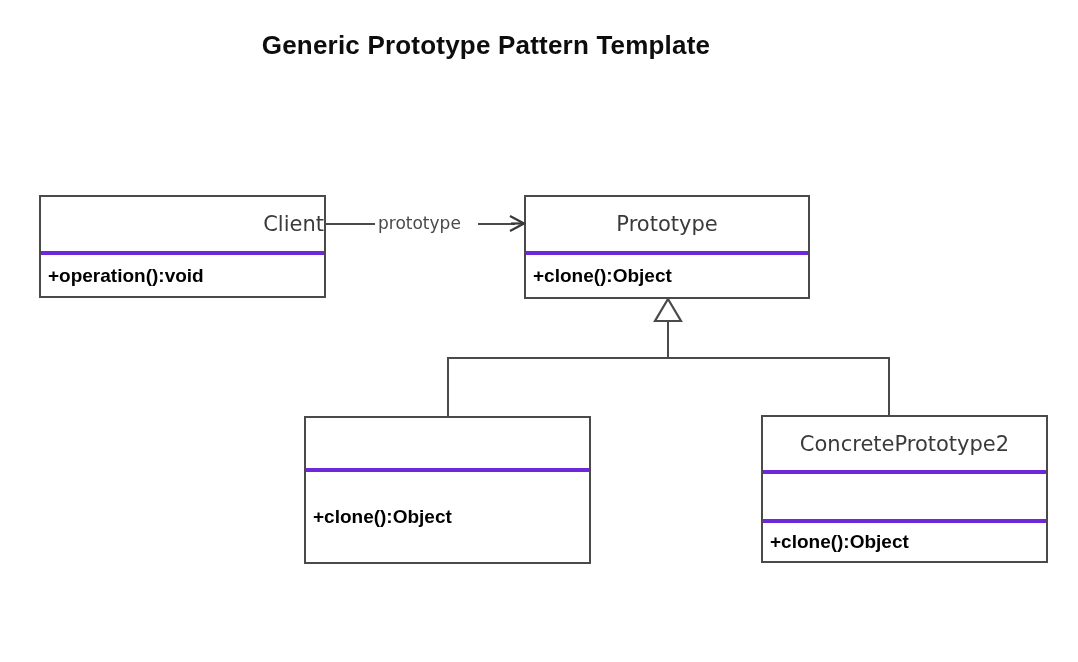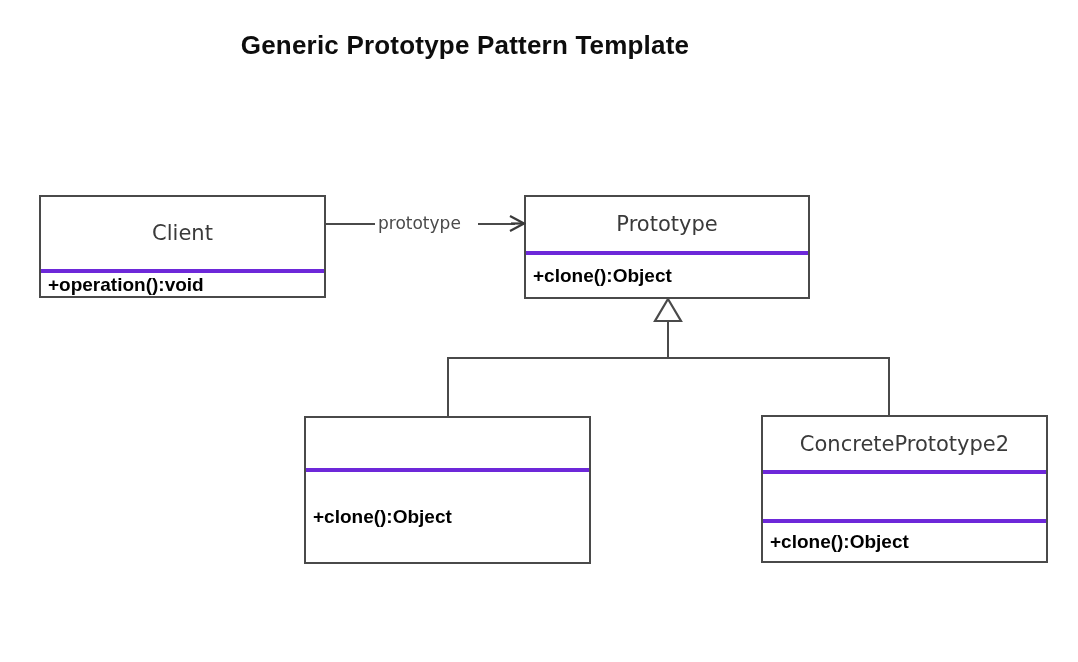--- a/index.html
+++ b/index.html
@@ -22,20 +22,21 @@
     left: 0;
     top: 30px;
     width: 930px;
     text-align: center;
     font-size: 26px;
     font-weight: bold;
     color: #0d0d0d;
     letter-spacing: 0.2px;
     font-family: "Liberation Sans", sans-serif;
     white-space: nowrap;
+    padding-left: 21px;
   }
 
   
   .uml-class {
     position: absolute;
     box-sizing: border-box;
     background: #ffffff;
     border: 2px solid #4a4a4a;
     display: flex;
     flex-direction: column;
@@ -103,21 +104,21 @@
   }
 </style>
 </head>
 <body>
 
 <div id="canvas">
 
   <div class="diagram-title">Generic Prototype Pattern Template</div>
 
   <div class="uml-class" style="left:39px; top:195px; width:287px; height:103px;">
-    <div class="uml-compartment compartment-name" style="height:72px;">
+    <div class="uml-compartment compartment-name" style="height:54px;justify-content:flex-end;">
       <span class="label">Client</span>
     </div>
     <div class="uml-compartment compartment-members" style="flex:1;">
       <span class="label">+operation():void</span>
     </div>
   </div>
 
   <div class="uml-class" style="left:524px; top:195px; width:286px; height:104px;">
     <div class="uml-compartment compartment-name" style="height:54px;">
       <span class="label">Prototype</span>

